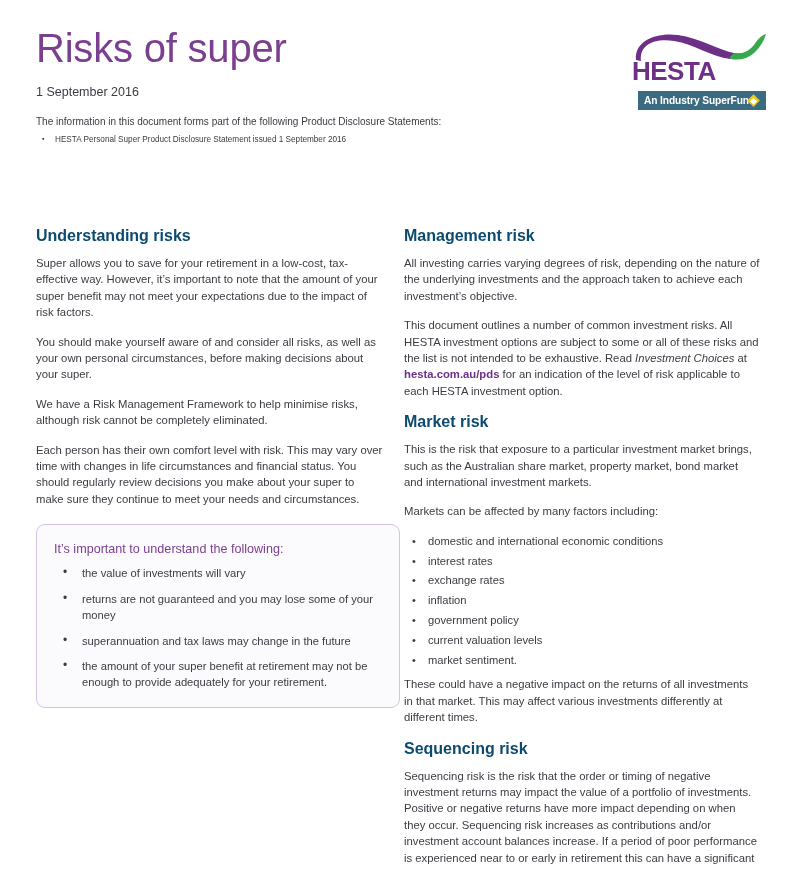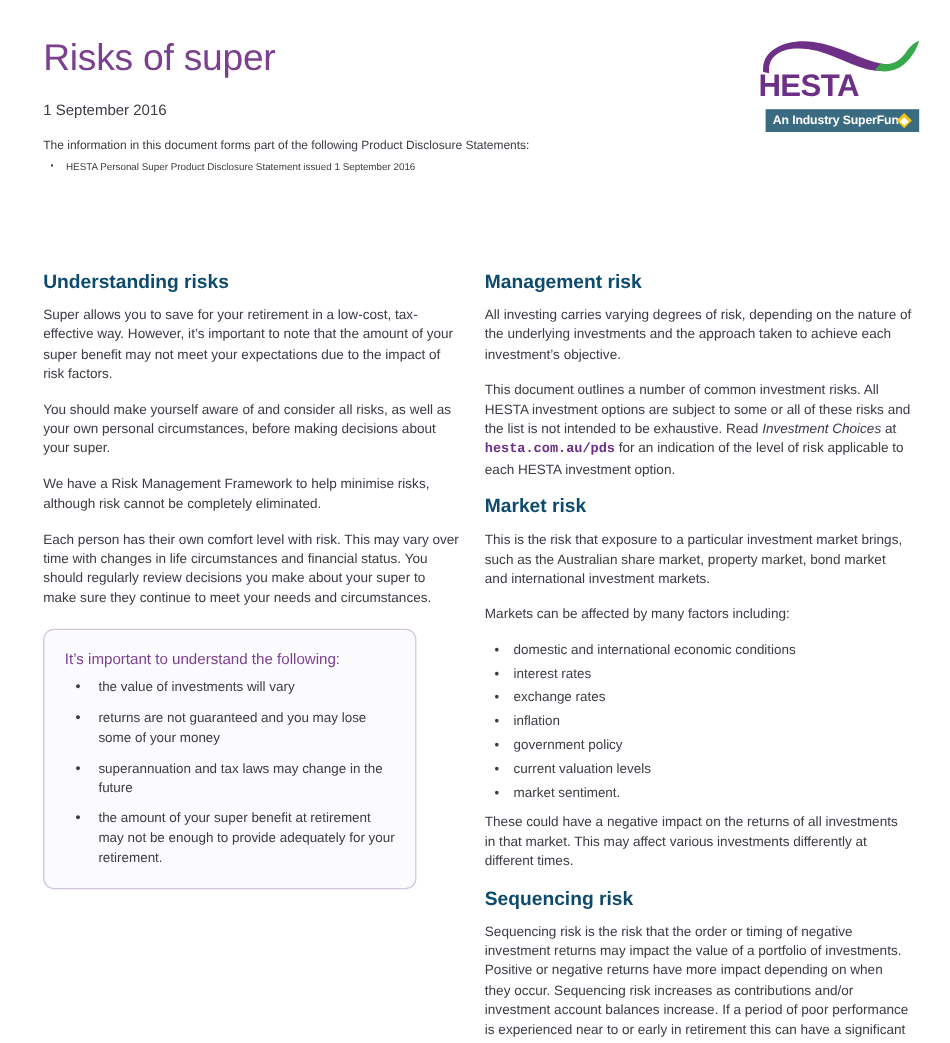--- a/index.html
+++ b/index.html
@@ -26,21 +26,21 @@
 
   
   .header {
     position: absolute;
     left: 36px;
     top: 30px;
     right: 30px;
     height: 130px;
   }
   .doc-title {
-    font-size: 31px;
+    font-size: 40px;
     line-height: 36px;
     font-weight: normal;
     color: #7b3f8f;
     margin: 0;
     letter-spacing: -0.2px;
   }
   .doc-date {
     font-size: 12.5px;
     line-height: 16px;
     color: #3b3b43;
@@ -156,32 +156,31 @@
   }
   p.body:last-child { margin-bottom: 0; }
 
   .spacer-sm { height: 5px; }
 
   em.title-italic { font-style: italic; }
   a.link, span.link {
     color: #6e2f87;
     font-weight: bold;
     text-decoration: none;
-    font-family: Liberation Mono, monospace;
   }
 
   
   .callout {
     margin-top: 17px;
     border: 1px solid #d4c4df;
     border-radius: 9px;
     background: #fbfaFC;
     padding: 15px 17px 16px 17px;
     box-sizing: border-box;
-    width: 311px;
+    width: 364px;
   }
   .callout-title {
     font-size: 12.6px;
     line-height: 18px;
     color: #7b3f8f;
     margin: 0 0 7px 0;
     font-weight: normal;
   }
   ul.bullets {
     list-style: none;

